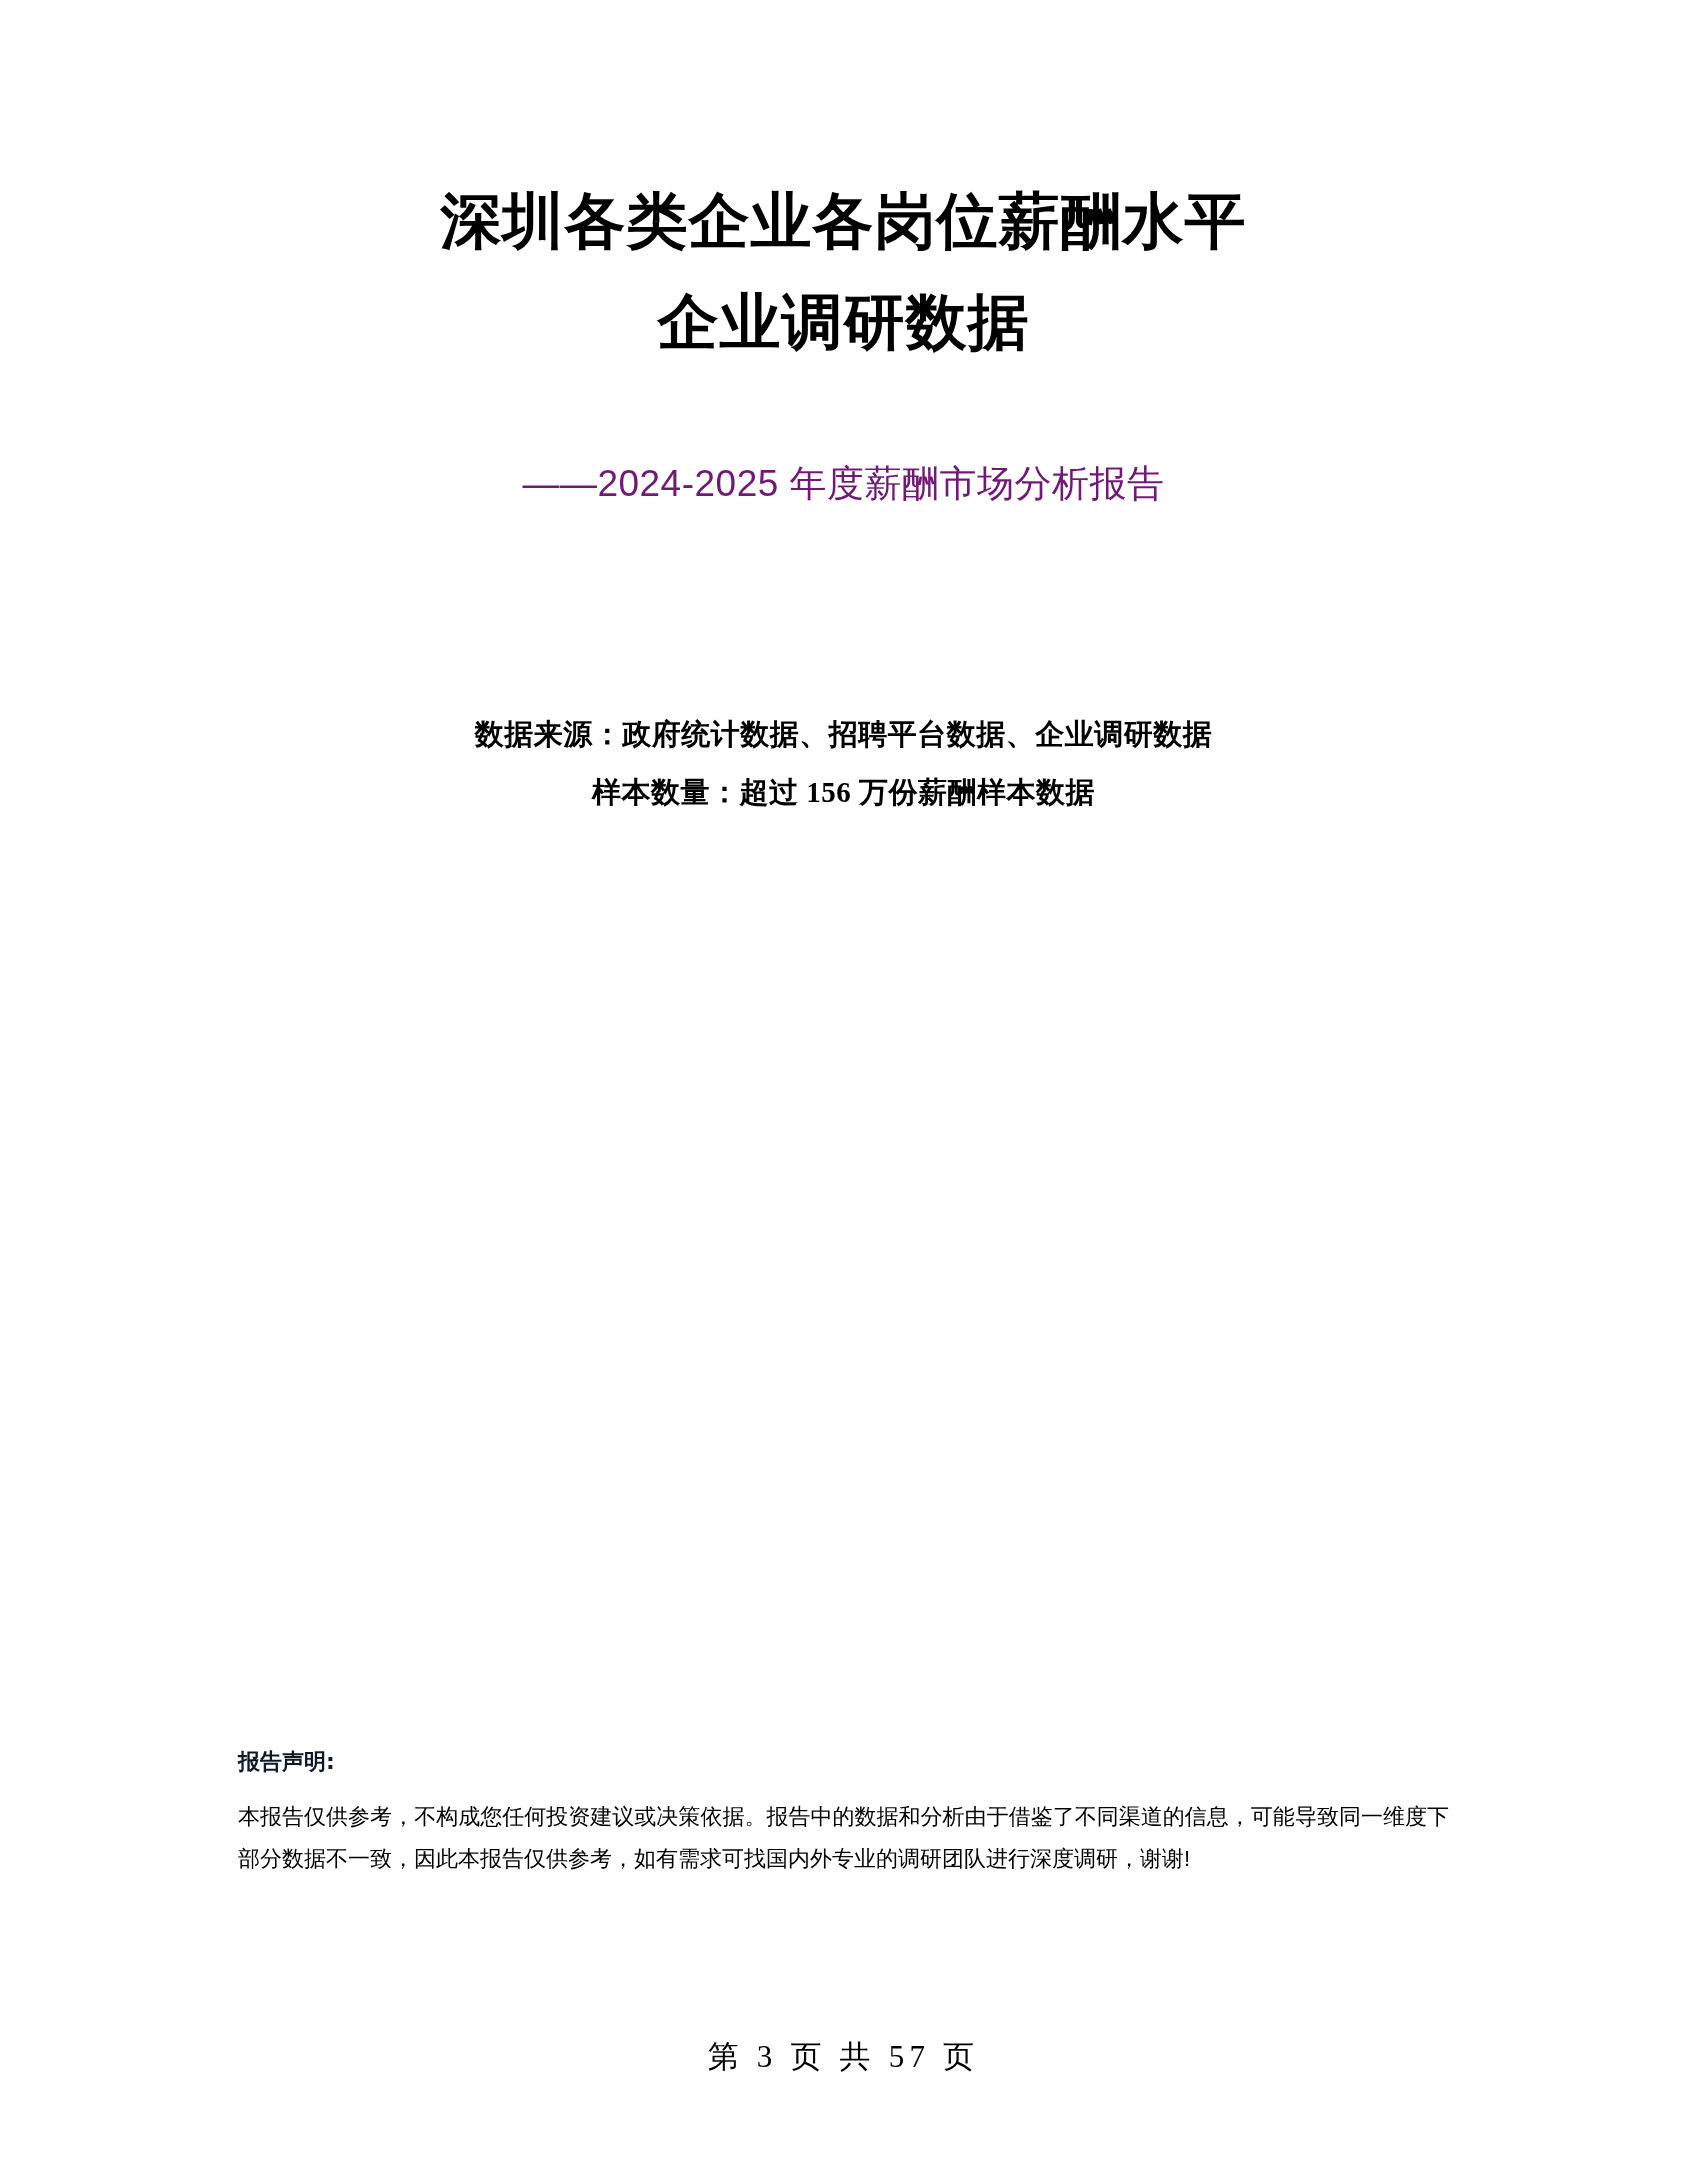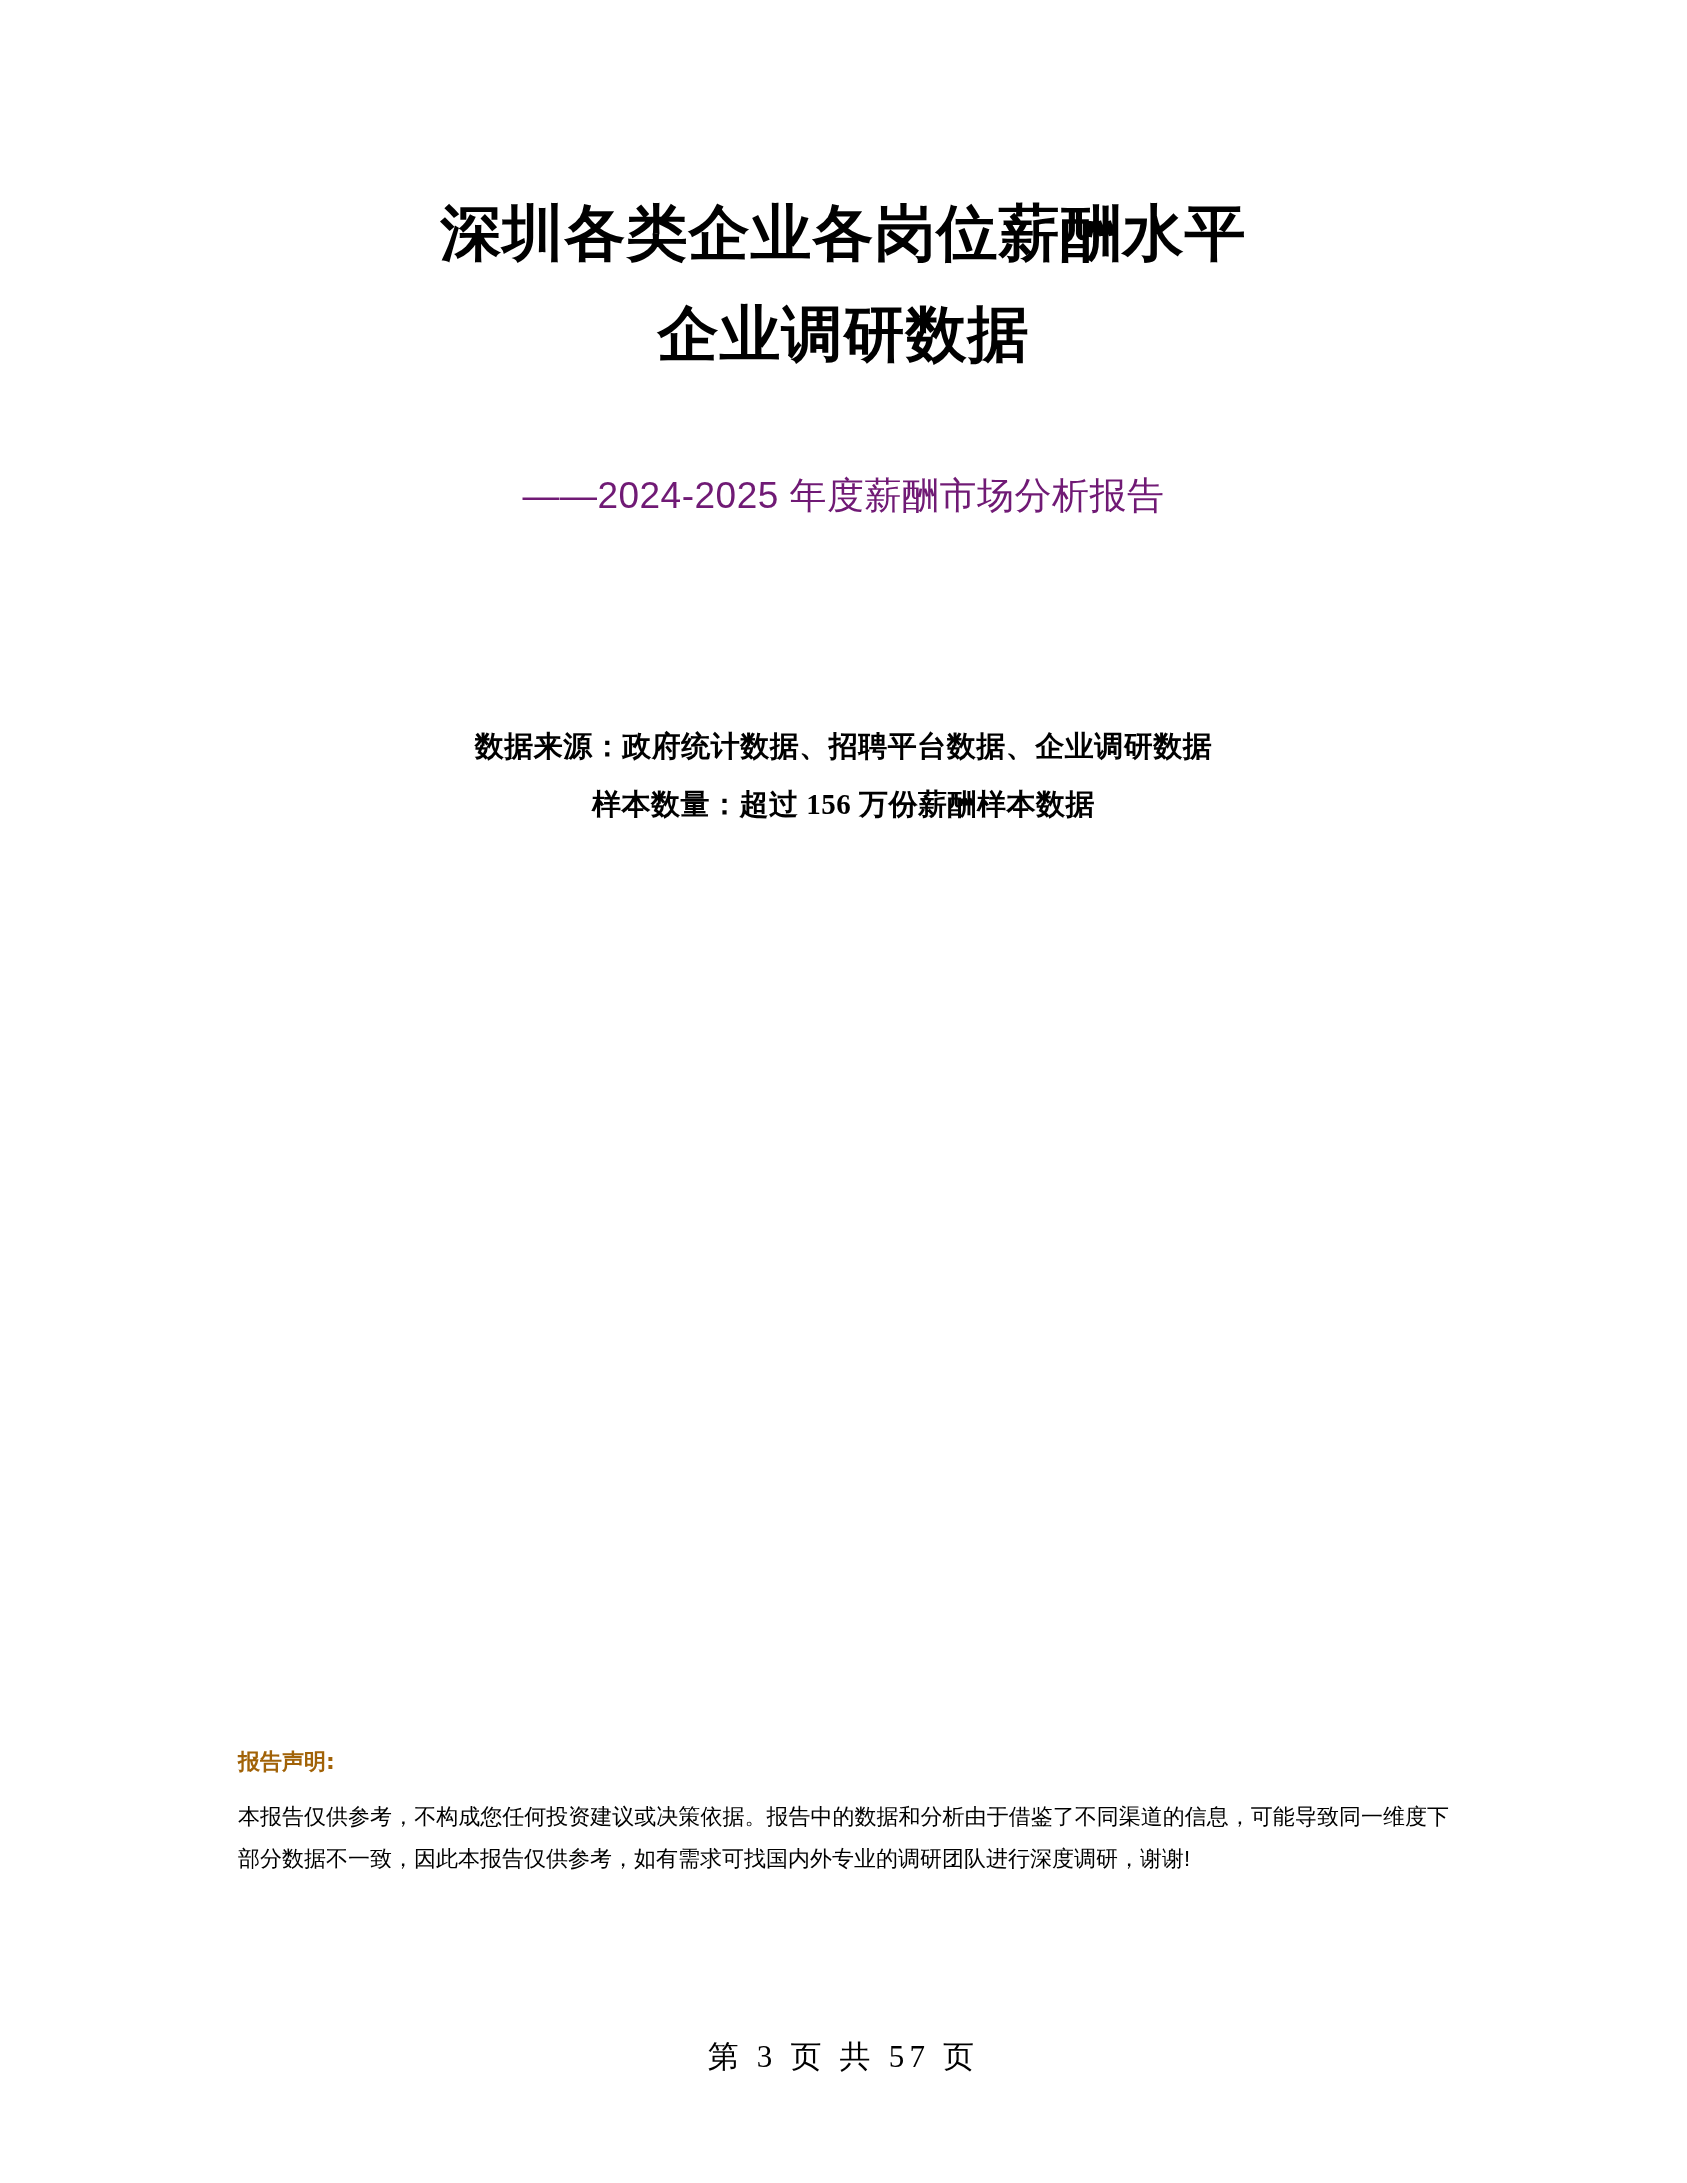--- a/index.html
+++ b/index.html
@@ -13,21 +13,21 @@
     font-family: "Liberation Serif", serif;
     color: #000000;
     position: relative;
     overflow: hidden;
   }
   .page {
     position: relative;
     width: 1687px;
     height: 2183px;
     box-sizing: border-box;
-    padding: 12px 238px;
+    padding: 0 238px;
   }
   .title-block {
     padding-top: 171px;
     text-align: center;
   }
   .doc-title-line {
     font-family: "DejaVu Sans", sans-serif;
     font-weight: bold;
     font-size: 61px;
     line-height: 1.65;
@@ -58,21 +58,21 @@
     position: absolute;
     left: 238px;
     right: 238px;
     top: 1747px;
   }
   .statement-title {
     font-family: "DejaVu Sans", sans-serif;
     font-weight: bold;
     font-size: 22px;
     margin-bottom: 18.6px;
-    color: #a16207;
+    color: #0f172a;
   }
   .statement-body {
     font-family: Liberation Sans, sans-serif;
     font-size: 22px;
     line-height: 1.95;
     text-align: justify;
     color: #000;
   }
   .page-footer {
     position: absolute;

